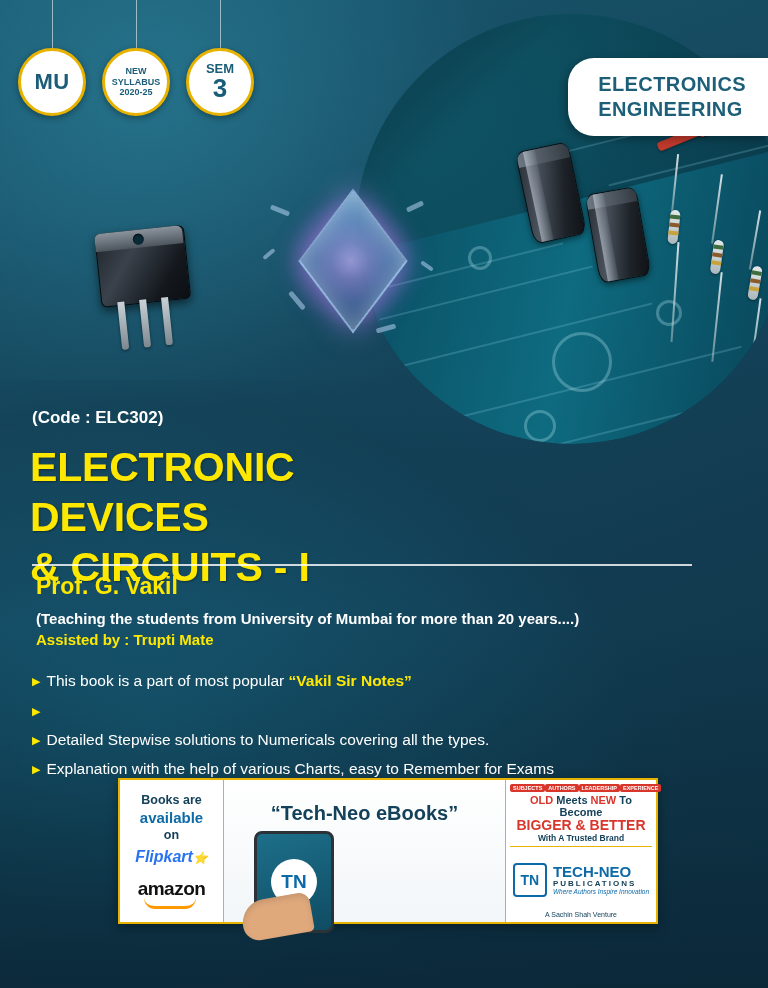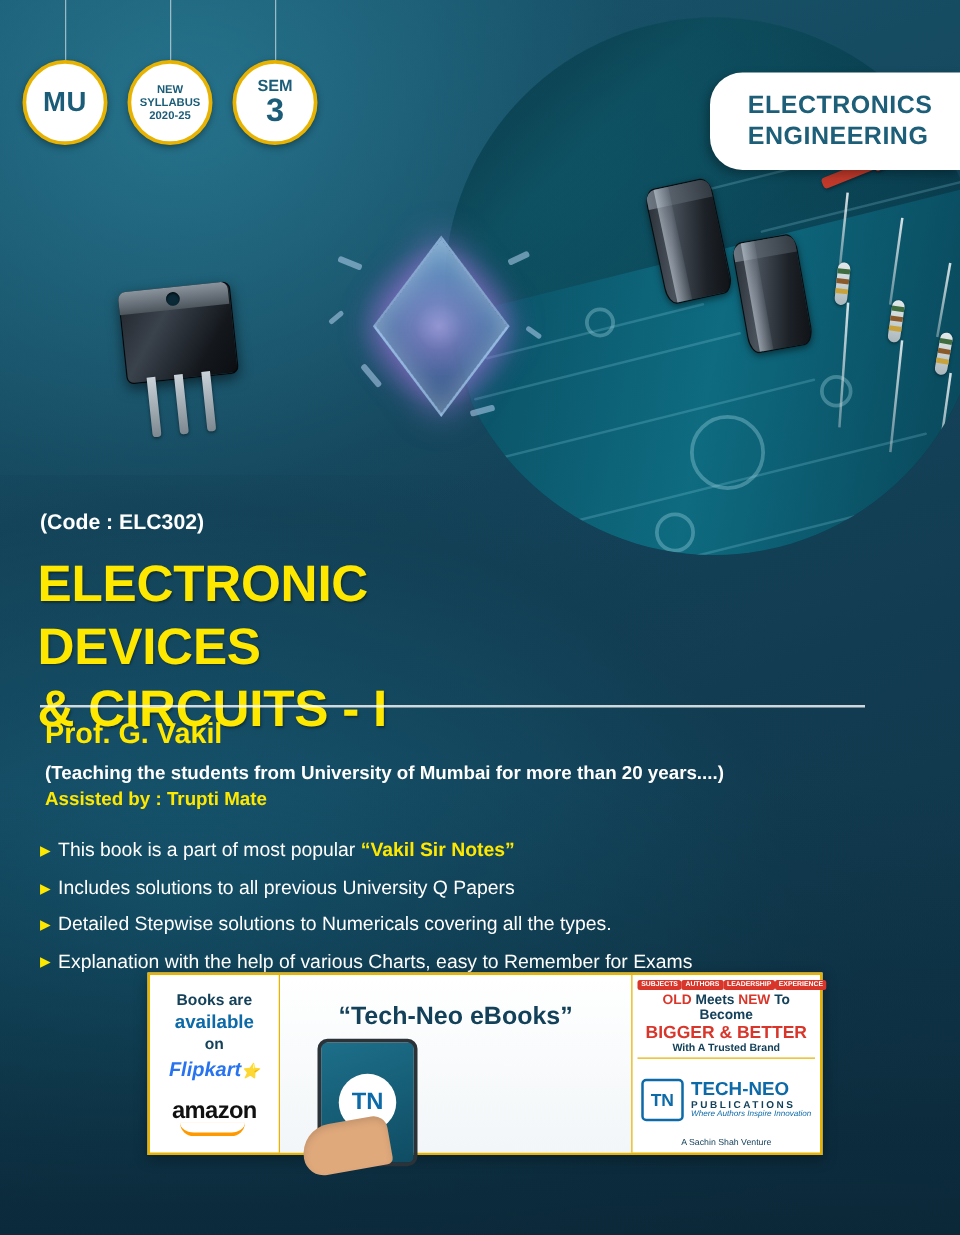--- a/index.html
+++ b/index.html
@@ -713,21 +713,20 @@
   <div class="author-sub">(Teaching the students from University of Mumbai for more than 20 years....)</div>
   <div class="assisted">Assisted by : Trupti  Mate</div>
 
   <div class="bullets">
     <div class="b">
       <span class="marker">▶</span>
       <span class="btext"><span>This book is a part of most popular </span><span class="hl">“Vakil Sir Notes”</span></span>
     </div>
     <div class="b">
       <span class="marker">▶</span>
-      <span class="btext">Includes solutions to all previous University Q Papers</span>
     </div>
     <div class="b">
       <span class="marker">▶</span>
       <span class="btext">Detailed Stepwise solutions to Numericals covering all the types.</span>
     </div>
     <div class="b">
       <span class="marker">▶</span>
       <span class="btext">Explanation with the help of various Charts, easy to Remember for Exams</span>
     </div>
   </div>

